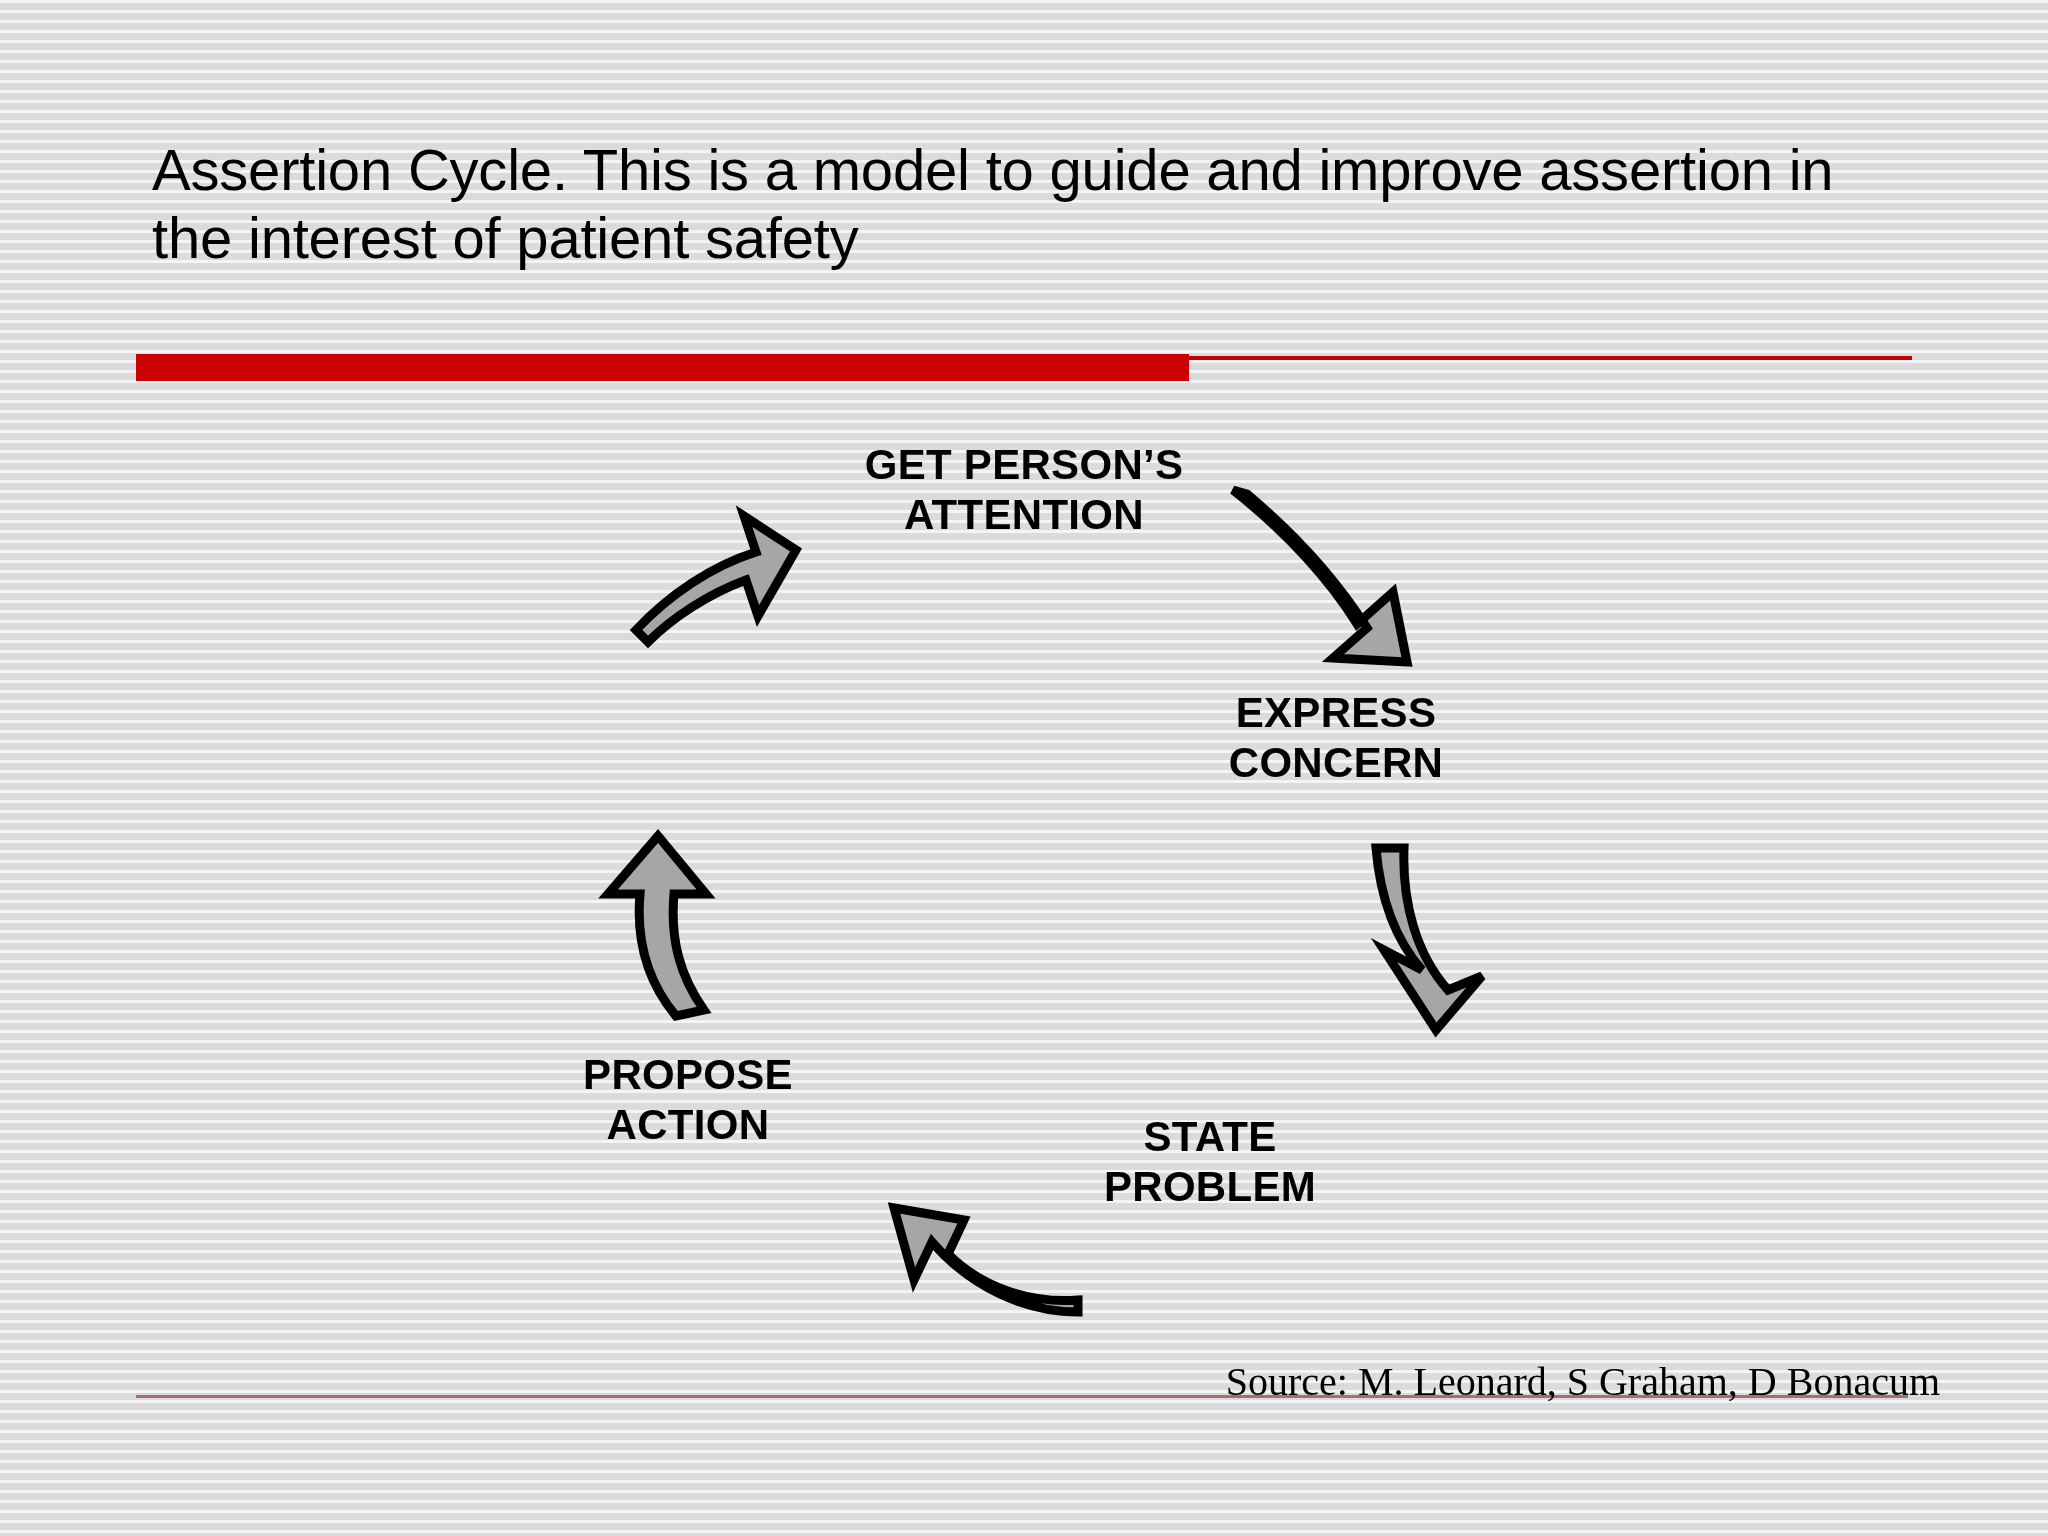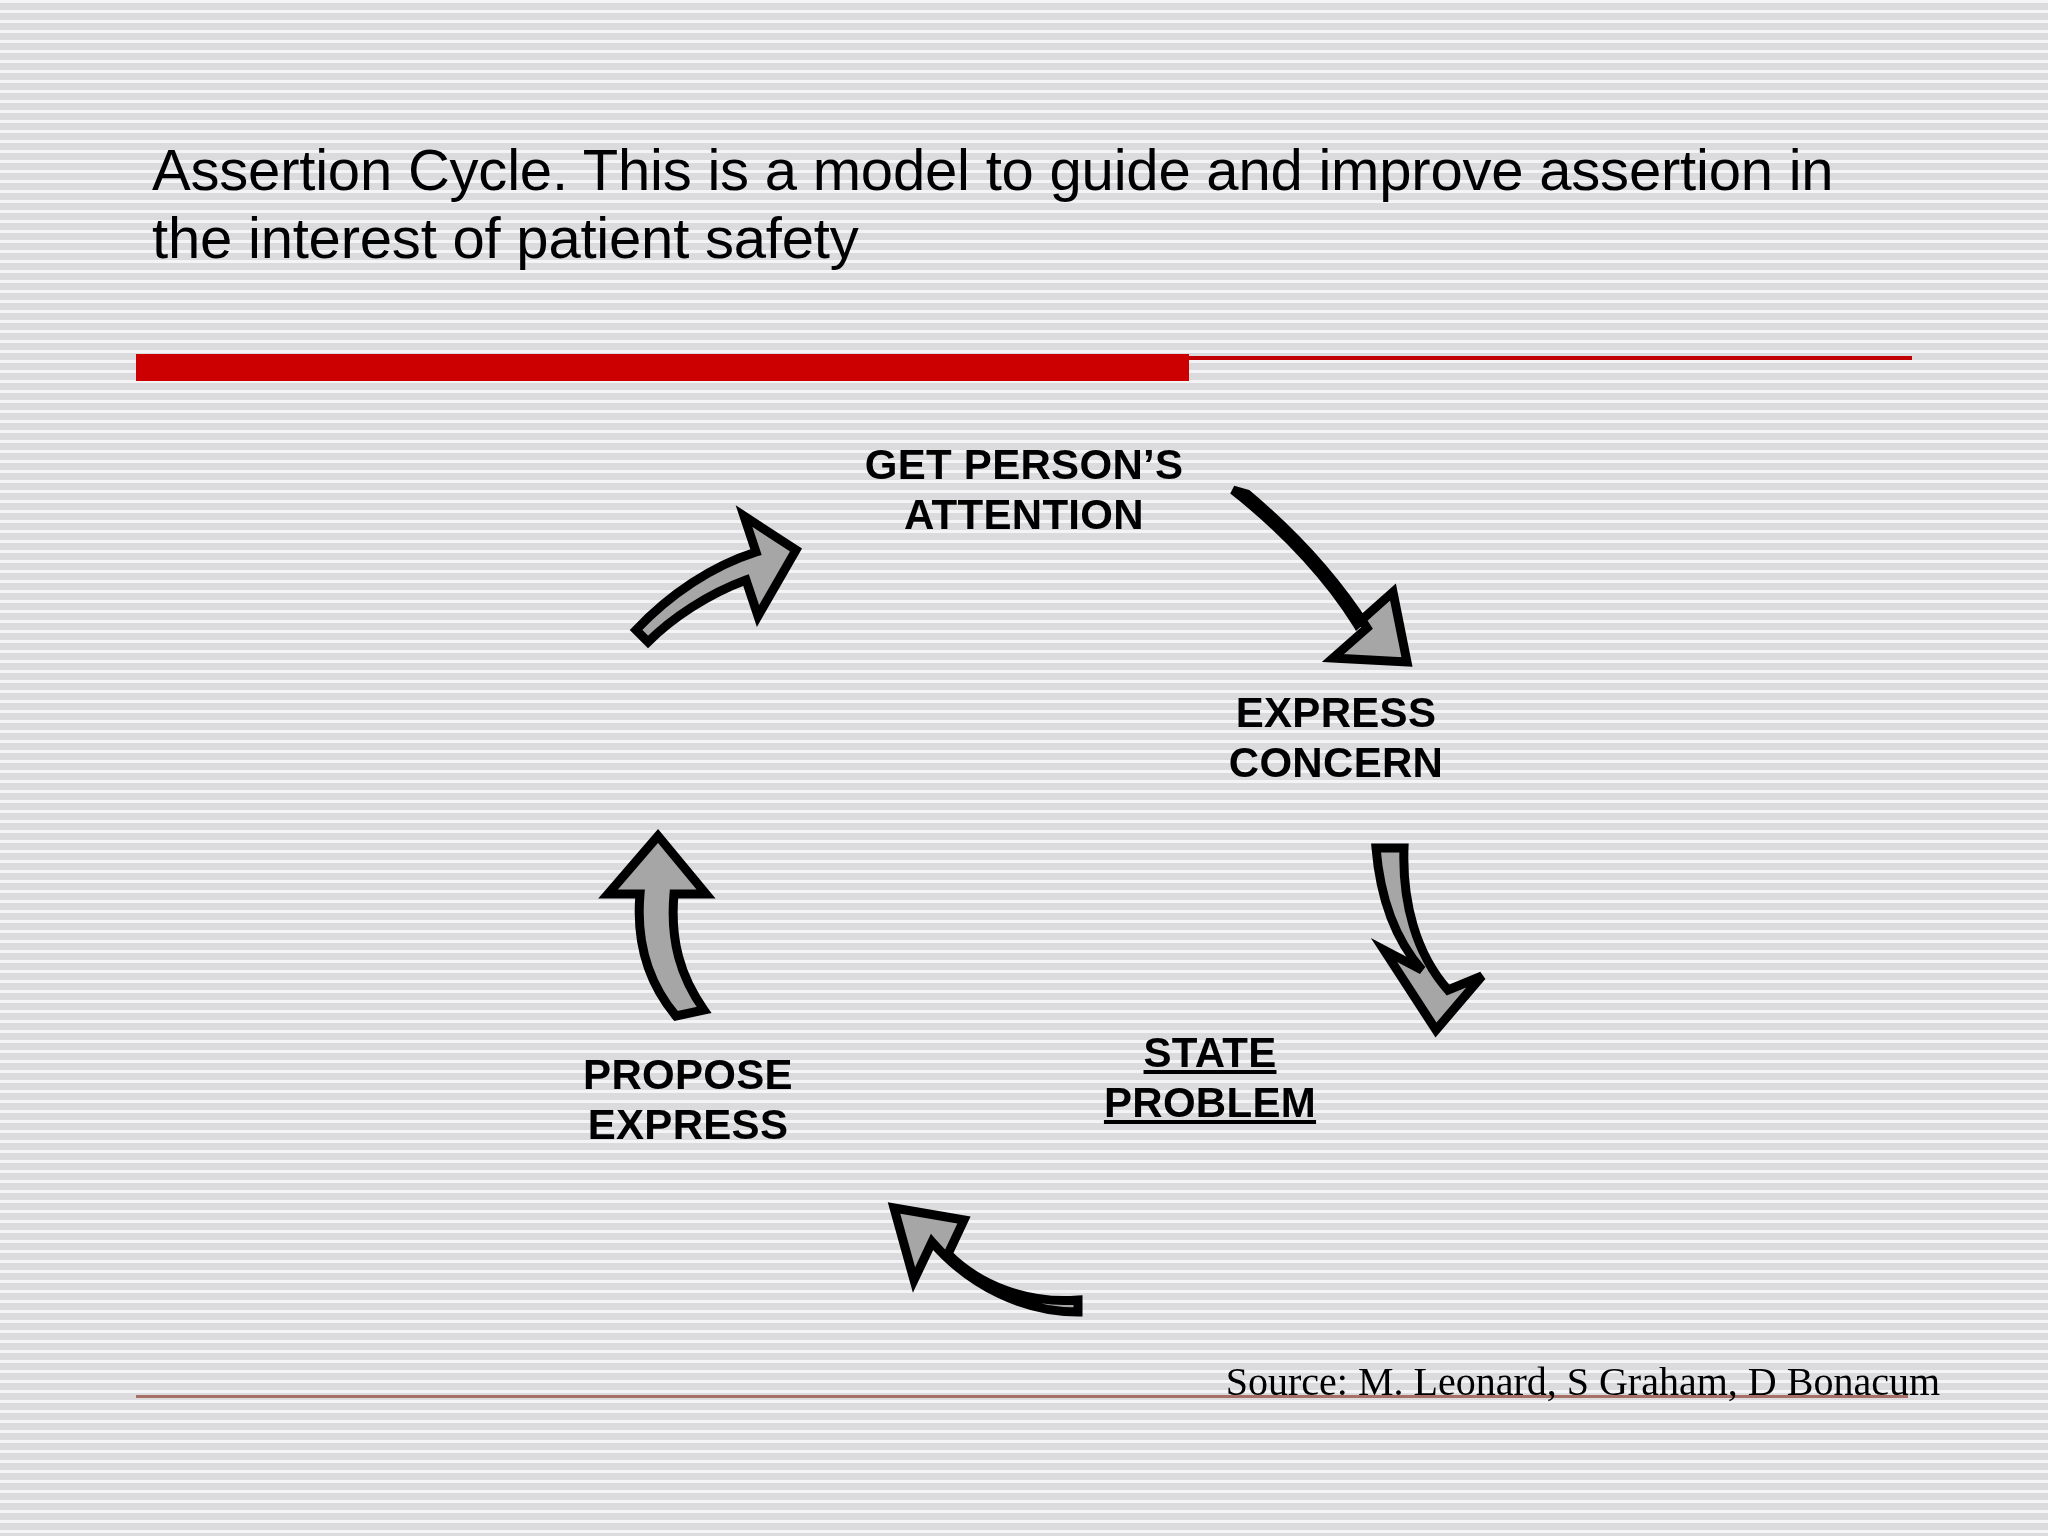--- a/index.html
+++ b/index.html
@@ -75,21 +75,21 @@
     font-weight: bold;
     font-size: 42px;
     line-height: 1.18;
     color: #000000;
     text-align: center;
     letter-spacing: 0.3px;
     white-space: pre-line;
   }
   #stage-0 { left: 714px;  top: 440px;  width: 620px; }   
   #stage-1 { left: 1076px; top: 688px;  width: 520px; }   
-  #stage-2 { left: 1000px; top: 1028px; width: 420px; text-decoration: underline; }   
+  #stage-2 { left: 1000px; top: 1112px; width: 420px; }   
   #stage-3 { left: 458px;  top: 1050px; width: 460px; }   
   #stage-4 { left: 398px;  top: 652px;  width: 440px; }   
 
   
   .arrow {
     position: absolute;
   }
   .arrow svg { display: block; overflow: visible; }
   .arrow path {
     fill: #a6a6a6;
@@ -142,21 +142,21 @@
   <div class="stage" id="stage-1">EXPRESS
 CONCERN</div>
 
   <div class="stage" id="stage-0">GET PERSON’S
 ATTENTION</div>
 
   <div class="stage" id="stage-2">STATE
 PROBLEM</div>
 
   <div class="stage" id="stage-3">PROPOSE
-EXPRESS</div>
+ACTION</div>
 
 
   <div class="arrow" id="arrow-0">
     <svg width="205" height="185" viewBox="0 0 205 185">
       <path d="M 22 18
                C 78 62, 120 110, 146 152
                L 182 120
                L 196 190
                L 122 186
                L 156 156

